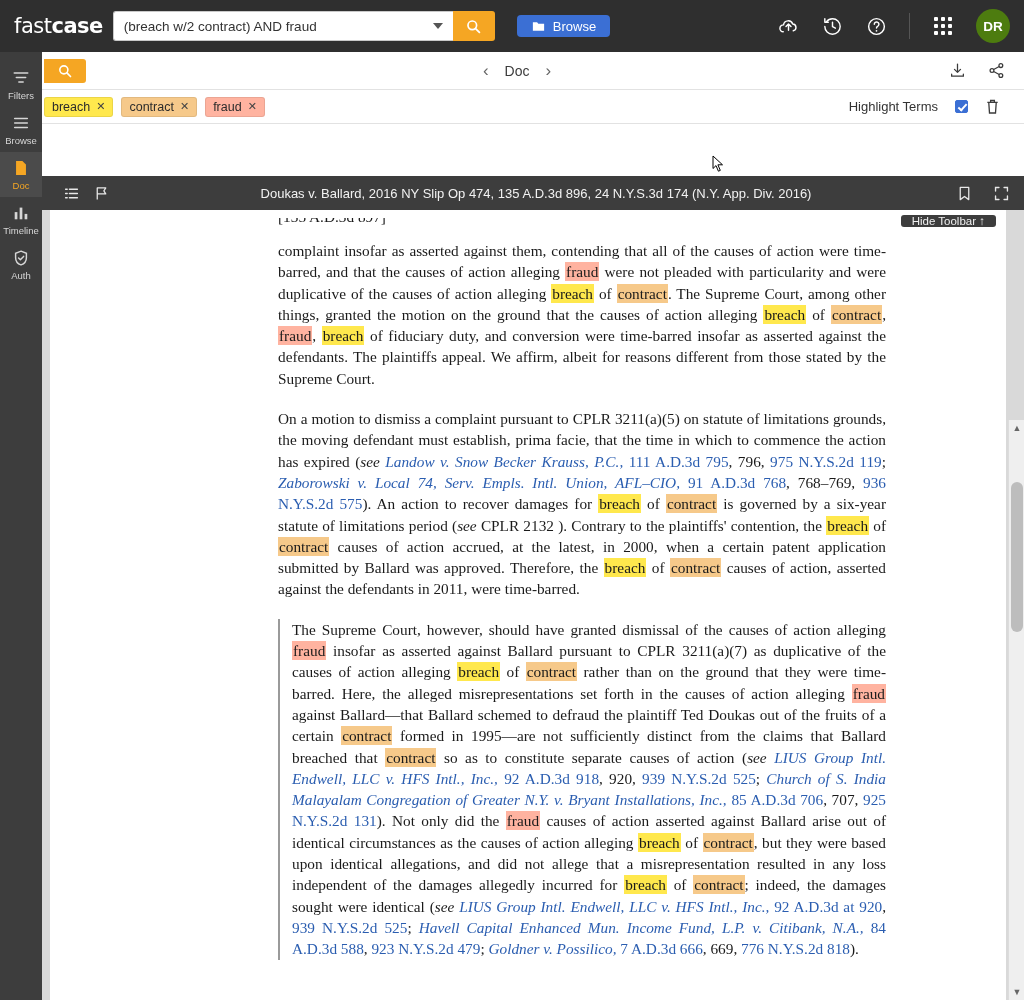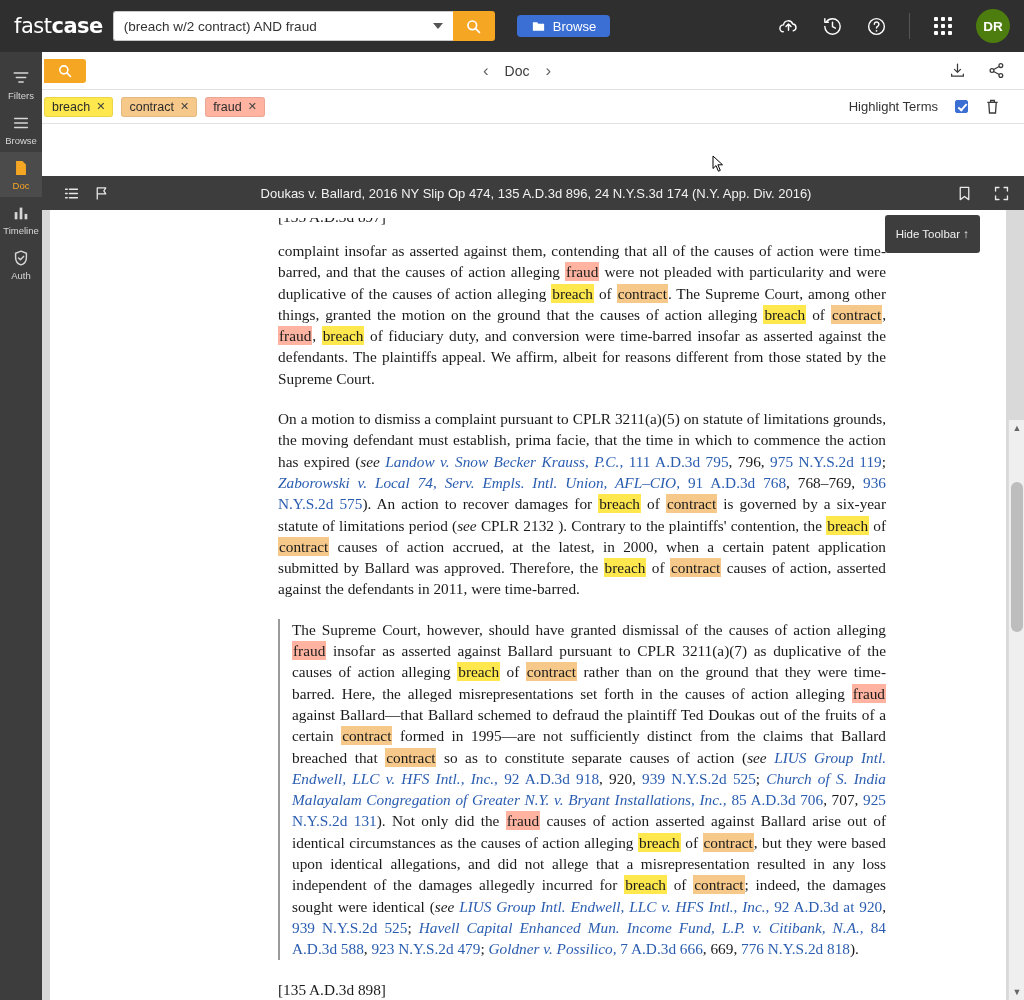--- a/index.html
+++ b/index.html
@@ -299,26 +299,26 @@
   .cite { color: #2a5db0; font-style: italic; }
   .cite-plain { color: #2a5db0; }
   .ital { font-style: italic; }
   .hl-y { background: #ffe84d; padding: 1px 1px; }
   .hl-o { background: #f6c98a; padding: 1px 1px; }
   .hl-p { background: #ffb3a0; padding: 1px 1px; }
 
   
   #hide-toolbar {
     position: absolute;
-    right: 44px;
+    right: 28px;
     top: 215px;
     background: #3d3d3d;
     color: #f0f0f0;
     font-size: 11.5px;
-    padding: 13px 11px;
+    padding: 0 11px;
     border-radius: 3px;
     cursor: pointer;
     z-index: 6;
     font-family: "Liberation Sans", sans-serif;
   }
 
   
   #cursor {
     position: absolute;
     left: 712px; top: 155px;
@@ -569,21 +569,20 @@
       </div>
 
       <p>complaint insofar as asserted against them, contending that all of the causes of action were time-barred, and that the causes of action alleging <span class="hl-p">fraud</span> were not pleaded with particularity and were duplicative of the causes of action alleging <span class="hl-y">breach</span> of <span class="hl-o">contract</span>. The Supreme Court, among other things, granted the motion on the ground that the causes of action alleging <span class="hl-y">breach</span> of <span class="hl-o">contract</span>, <span class="hl-p">fraud</span>, <span class="hl-y">breach</span> of fiduciary duty, and conversion were time-barred insofar as asserted against the defendants. The plaintiffs appeal. We affirm, albeit for reasons different from those stated by the Supreme Court.</p>
 
       <p>On a motion to dismiss a complaint pursuant to CPLR 3211(a)(5) on statute of limitations grounds, the moving defendant must establish, prima facie, that the time in which to commence the action has expired (<span class="ital">see</span> <span class="cite">Landow v. Snow Becker Krauss, P.C.,</span> <span class="cite-plain">111 A.D.3d 795</span>, 796, <span class="cite-plain">975 N.Y.S.2d 119</span>; <span class="cite">Zaborowski v. Local 74, Serv. Empls. Intl. Union, AFL–CIO,</span> <span class="cite-plain">91 A.D.3d 768</span>, 768–769, <span class="cite-plain">936 N.Y.S.2d 575</span>). An action to recover damages for <span class="hl-y">breach</span> of <span class="hl-o">contract</span> is governed by a six-year statute of limitations period (<span class="ital">see</span> CPLR 2132 ). Contrary to the plaintiffs' contention, the <span class="hl-y">breach</span> of <span class="hl-o">contract</span> causes of action accrued, at the latest, in 2000, when a certain patent application submitted by Ballard was approved. Therefore, the <span class="hl-y">breach</span> of <span class="hl-o">contract</span> causes of action, asserted against the defendants in 2011, were time-barred.</p>
 
       <div class="blockquote">
         <p style="margin-bottom:0;">The Supreme Court, however, should have granted dismissal of the causes of action alleging <span class="hl-p">fraud</span> insofar as asserted against Ballard pursuant to CPLR 3211(a)(7) as duplicative of the causes of action alleging <span class="hl-y">breach</span> of <span class="hl-o">contract</span> rather than on the ground that they were time-barred. Here, the alleged misrepresentations set forth in the causes of action alleging <span class="hl-p">fraud</span> against Ballard—that Ballard schemed to defraud the plaintiff Ted Doukas out of the fruits of a certain <span class="hl-o">contract</span> formed in 1995—are not sufficiently distinct from the claims that Ballard breached that <span class="hl-o">contract</span> so as to constitute separate causes of action (<span class="ital">see</span> <span class="cite">LIUS Group Intl. Endwell, LLC v. HFS Intl., Inc.,</span> <span class="cite-plain">92 A.D.3d 918</span>, 920, <span class="cite-plain">939 N.Y.S.2d 525</span>; <span class="cite">Church of S. India Malayalam Congregation of Greater N.Y. v. Bryant Installations, Inc.,</span> <span class="cite-plain">85 A.D.3d 706</span>, 707, <span class="cite-plain">925 N.Y.S.2d 131</span>). Not only did the <span class="hl-p">fraud</span> causes of action asserted against Ballard arise out of identical circumstances as the causes of action alleging <span class="hl-y">breach</span> of <span class="hl-o">contract</span>, but they were based upon identical allegations, and did not allege that a misrepresentation resulted in any loss independent of the damages allegedly incurred for <span class="hl-y">breach</span> of <span class="hl-o">contract</span>; indeed, the damages sought were identical (<span class="ital">see</span> <span class="cite">LIUS Group Intl. Endwell, LLC v. HFS Intl., Inc.,</span> <span class="cite-plain">92 A.D.3d at 920</span>, <span class="cite-plain">939 N.Y.S.2d 525</span>; <span class="cite">Havell Capital Enhanced Mun. Income Fund, L.P. v. Citibank, N.A.,</span> <span class="cite-plain">84 A.D.3d 588</span>, <span class="cite-plain">923 N.Y.S.2d 479</span>; <span class="cite">Goldner v. Possilico,</span> <span class="cite-plain">7 A.D.3d 666</span>, 669, <span class="cite-plain">776 N.Y.S.2d 818</span>).</p>
       </div>
 
-      <div class="pagenum" style="margin-top:14px;">[135 A.D.3d 898]</div>
     </div>
   </div>
 
   <div id="scrollbar">
     <div id="scroll-up">▲</div>
     <div id="scroll-thumb"></div>
     <div id="scroll-down">▼</div>
   </div>
 </div>
 

